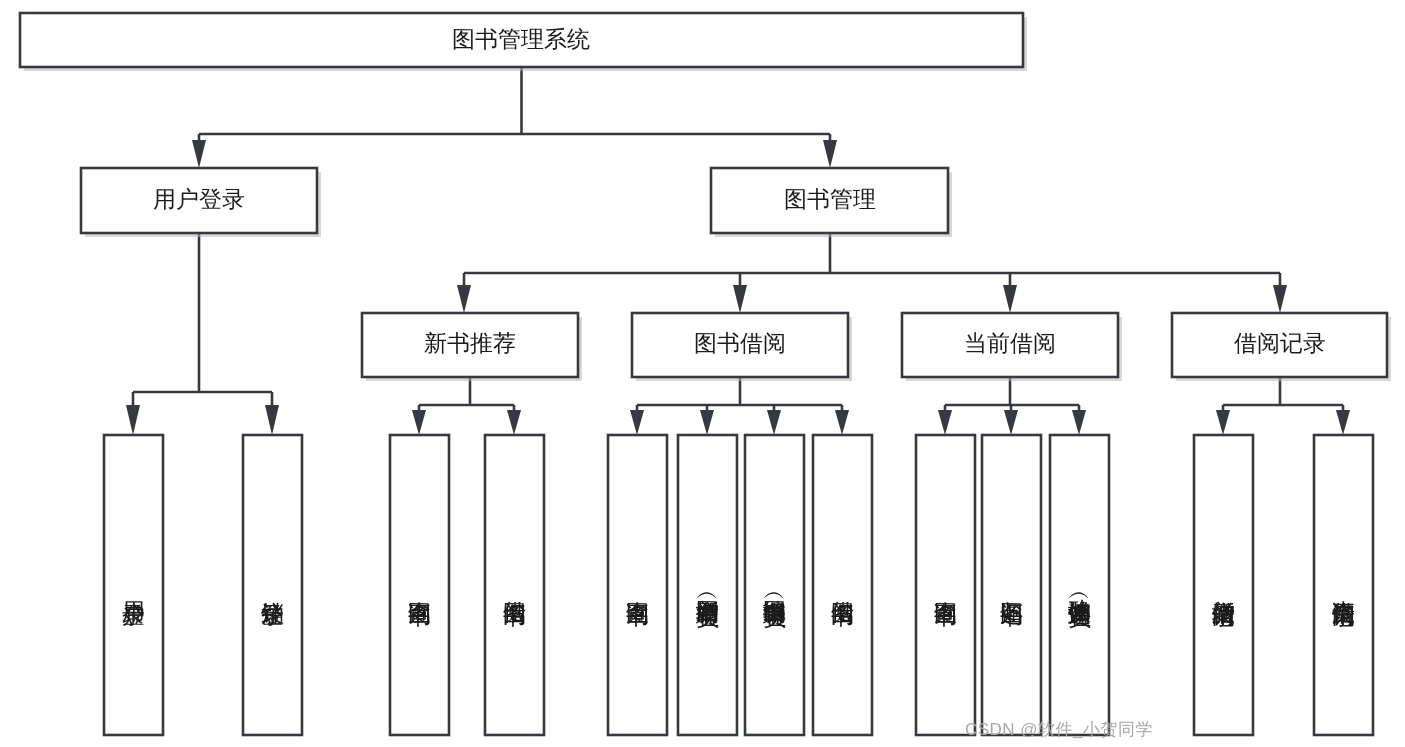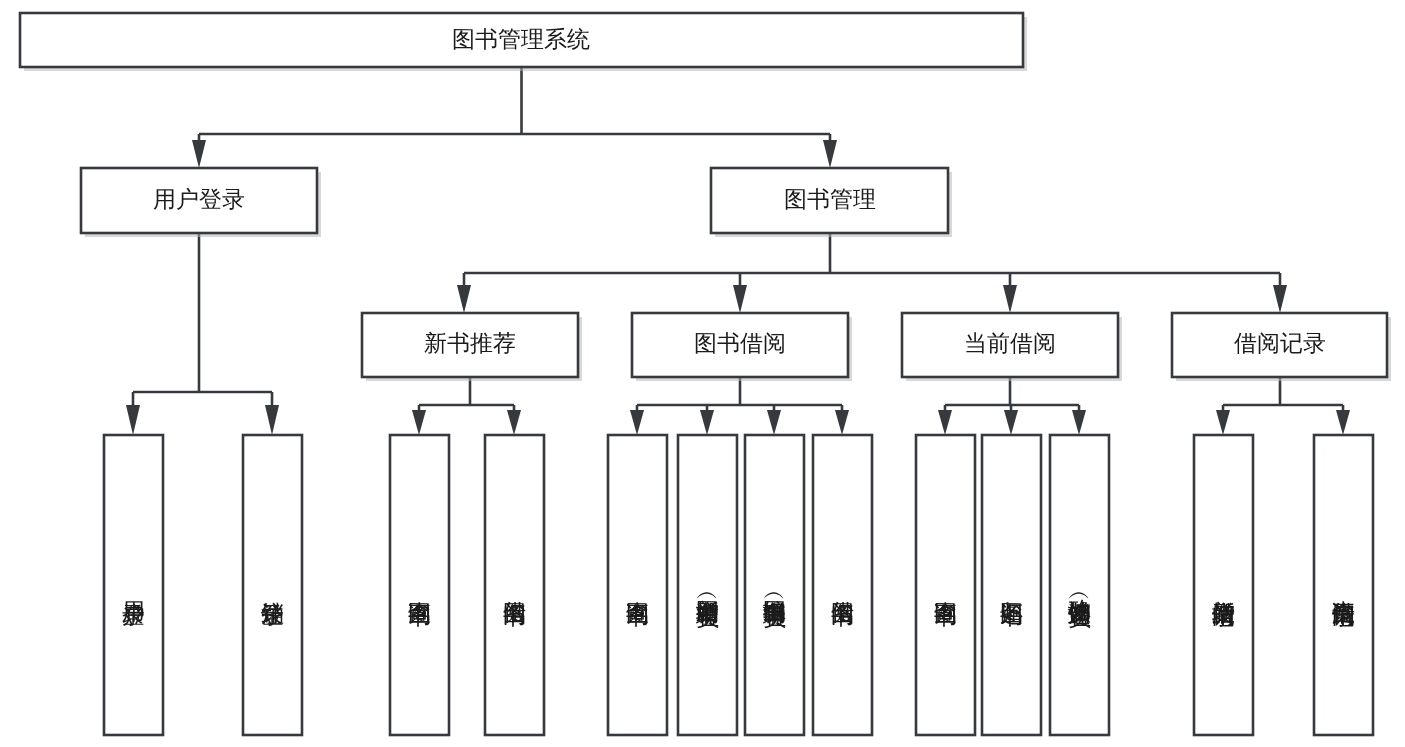--- a/index.html
+++ b/index.html
@@ -227,14 +227,15 @@
   <div class="vlabel" style="left:745px; top:435px; width:59px; height:300px;">编辑图书（管理员）</div>
   <div class="vlabel" style="left:813px; top:435px; width:59px; height:300px;">借阅图书</div>
 
   <div class="vlabel" style="left:916px; top:435px; width:59px; height:300px;">查询图书</div>
   <div class="vlabel" style="left:982px; top:435px; width:59px; height:300px;">归还图书</div>
   <div class="vlabel" style="left:1050px; top:435px; width:59px; height:300px;">确认归还（管理员）</div>
 
   <div class="vlabel" style="left:1194px; top:435px; width:59px; height:300px;">新增借阅记录</div>
   <div class="vlabel" style="left:1314px; top:435px; width:59px; height:300px;">查询借阅记录</div>
 
+  <div class="watermark">CSDN @软件_小贺同学</div>
 
 </div>
 
 </body></html>

